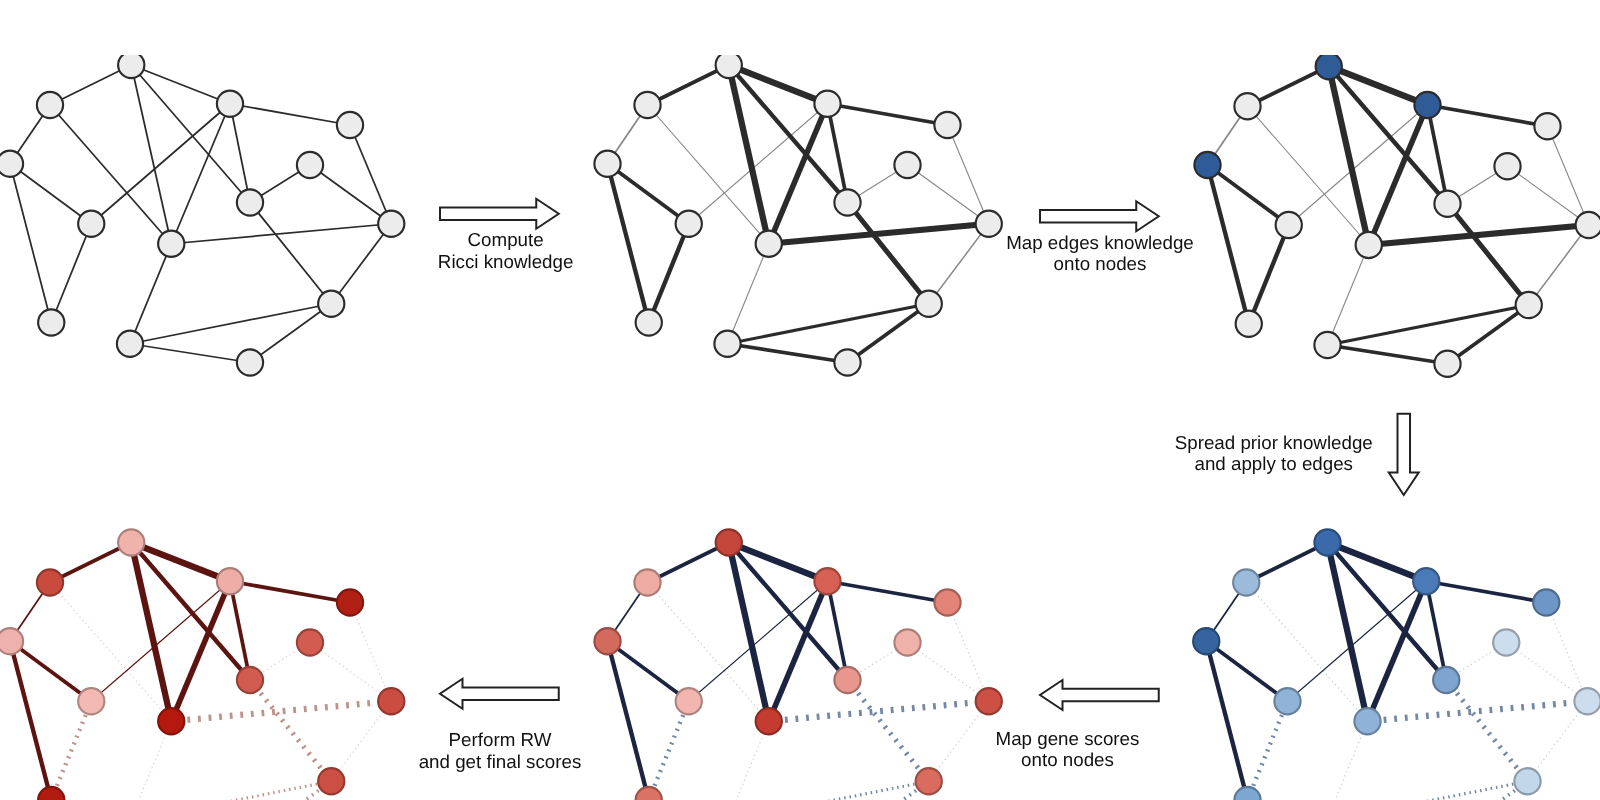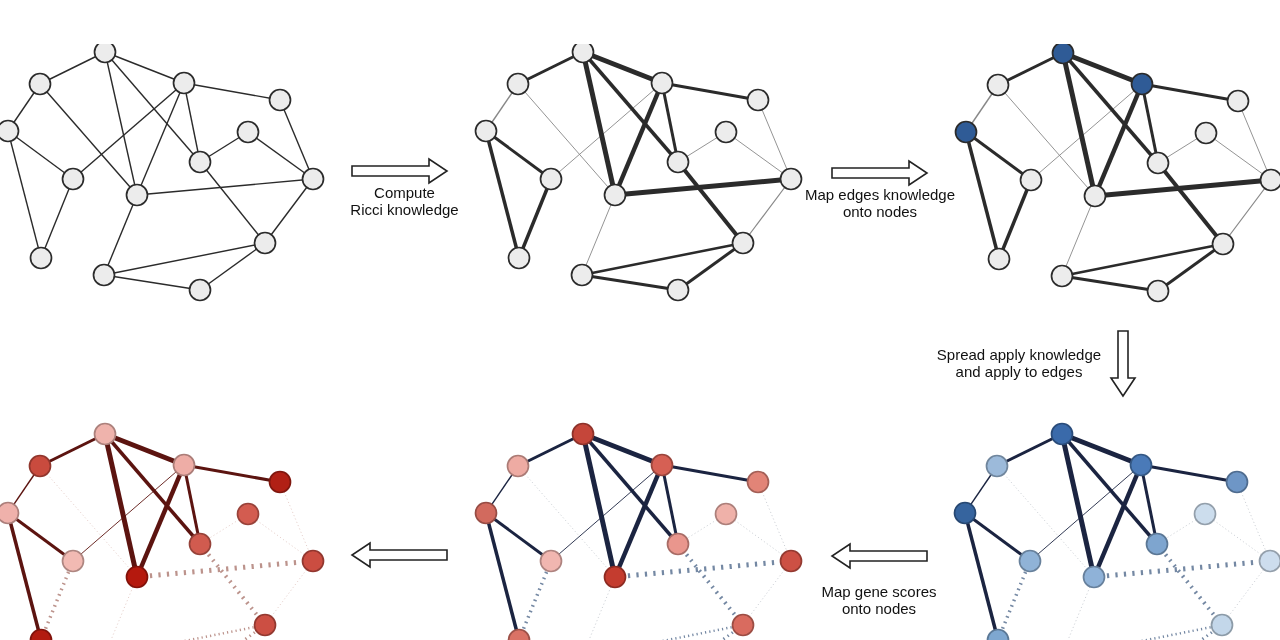--- a/index.html
+++ b/index.html
@@ -257,20 +257,24 @@
 
   <div class="arrow-label" style="left:322px;top:140px;width:165px;">
     <span>Compute</span>
     <span>Ricci knowledge</span>
   </div>
   <div class="arrow-label" style="left:795px;top:142px;width:170px;">
     <span>Map edges knowledge</span>
     <span>onto nodes</span>
   </div>
   <div class="arrow-label" style="left:928px;top:302px;width:182px;">
-    <span>Spread apply knowledge</span>
+    <span>Spread prior knowledge</span>
     <span>and apply to edges</span>
   </div>
-  <div class="arrow-label" style="left:794px;top:539px;width:170px;">
+  <div class="arrow-label" style="left:769px;top:539px;width:170px;">
     <span>Map gene scores</span>
     <span>onto nodes</span>
+  </div>
+  <div class="arrow-label" style="left:310px;top:540px;width:180px;">
+    <span>Perform RW</span>
+    <span>and get final scores</span>
   </div>
 </div>
 
 </body></html>

